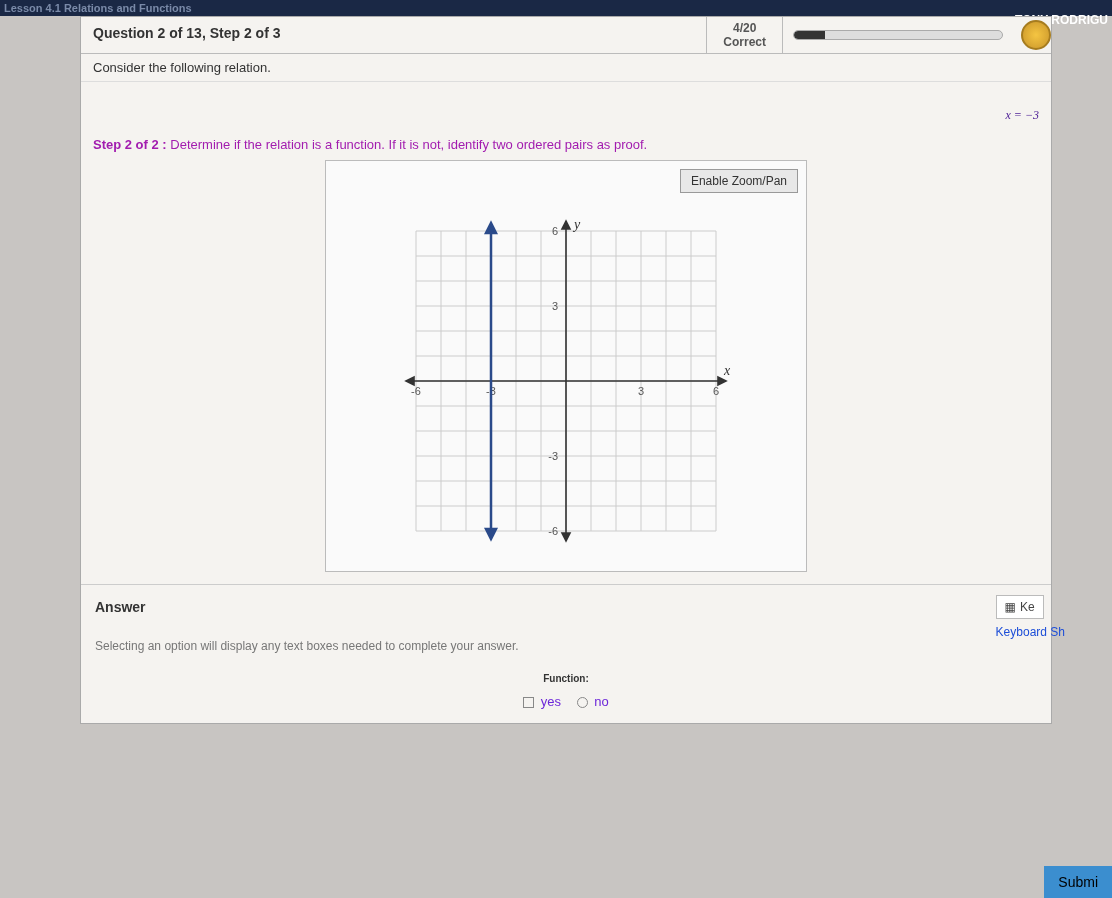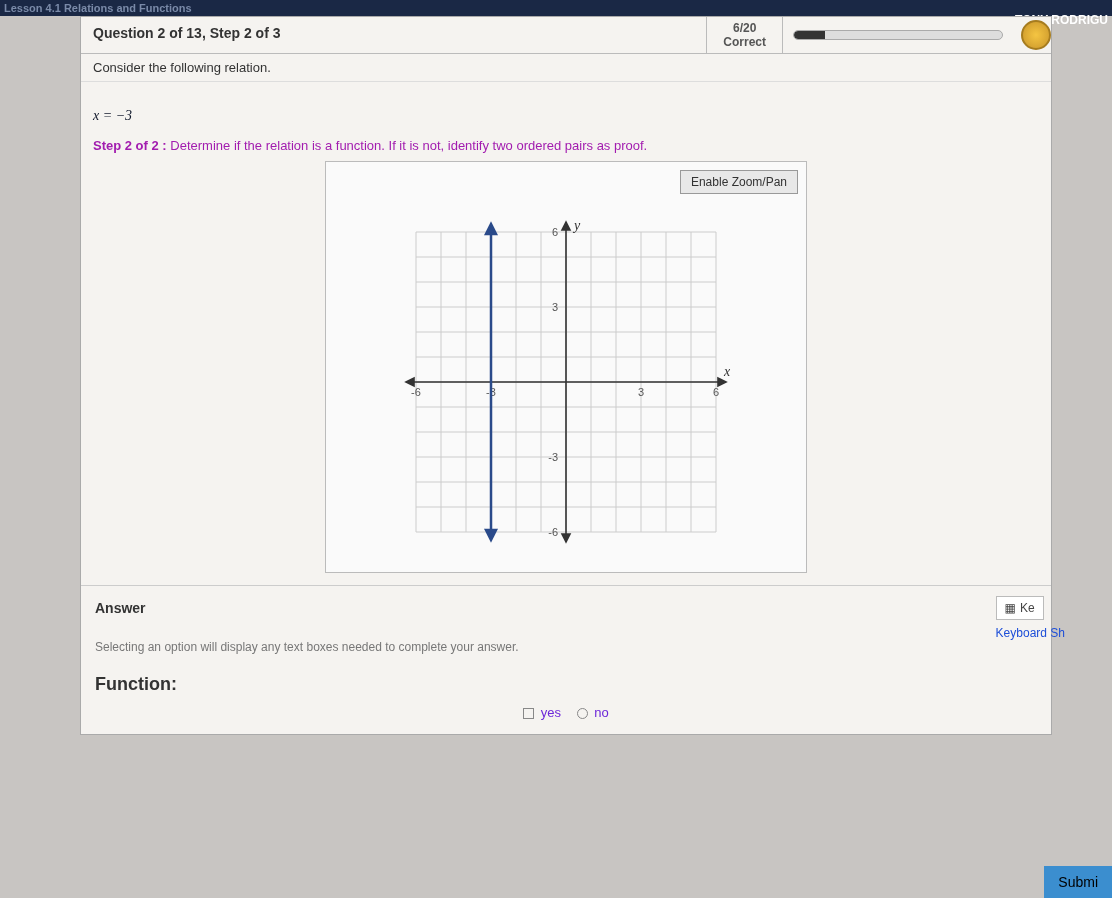--- a/index.html
+++ b/index.html
@@ -83,24 +83,24 @@
     .subheader {
       padding: 6px 12px;
       font-size: 13px;
       color: #333;
       border-bottom: 1px solid #ddd;
     }
     .content {
       padding: 12px;
     }
     .equation {
-      text-align: left;
+      text-align: right;
       font-style: italic;
-      font-size: 14px;
-      color: #0f172a;
+      font-size: 12px;
+      color: #4c1d95;
       margin: 14px 0;
       font-family: 'Times New Roman', serif;
     }
     .step-text {
       font-size: 13px;
       color: #a21caf;
       margin-bottom: 8px;
     }
     .step-text b { font-weight: bold; }
     .graph-container {
@@ -124,21 +124,21 @@
     .graph-svg { display: block; margin: 40px auto 10px; }
     .answer-section {
       border-top: 1px solid #ccc;
       padding: 14px;
       font-size: 14px;
       color: #333;
       position: relative;
     }
     .answer-section .ans-title { font-weight: bold; margin-bottom: 24px; }
     .hint-text { font-size: 12px; color: #777; margin-bottom: 20px; }
-    .function-row { text-align: left; font-size: 18px; font-weight: bold; color: #333; margin: 10px 0; }
+    .function-row { text-align: center; font-size: 10px; font-weight: bold; color: #333; margin: 10px 0; }
     .radio-row { text-align: center; font-size: 13px; color: #6d28d9; margin-top: 10px; }
     .radio-box { display: inline-block; width: 11px; height: 11px; border: 1px solid #888; margin-right: 3px; vertical-align: middle; }
     .radio-circle { display: inline-block; width: 11px; height: 11px; border: 1px solid #888; border-radius: 50%; margin: 0 3px 0 12px; vertical-align: middle; }
     .side-btns { position: absolute; right: -14px; top: 10px; }
     .key-btn {
       background: #fff;
       border: 1px solid #bbb;
       padding: 4px 8px;
       font-size: 12px;
       color: #444;
@@ -167,21 +167,21 @@
   <span class="top-banner-left">Lesson 4.1 Relations and Functions</span>
   <span class="top-banner-right">TONY RODRIGU</span>
 </div>
 
 <div class="outer-wrap">
 <div class="main-frame">
 
   <div class="header-bar">
     <div class="question-title">Question 2 of 13, Step 2 of 3</div>
     <div class="score-box">
-      <div>6/20</div>
+      <div>4/20</div>
       <div>Correct</div>
     </div>
     <div class="progress-container">
       <div class="progress-bar">
         <div class="progress-fill"></div>
       </div>
     </div>
     <div class="coin"></div>
   </div>
 

